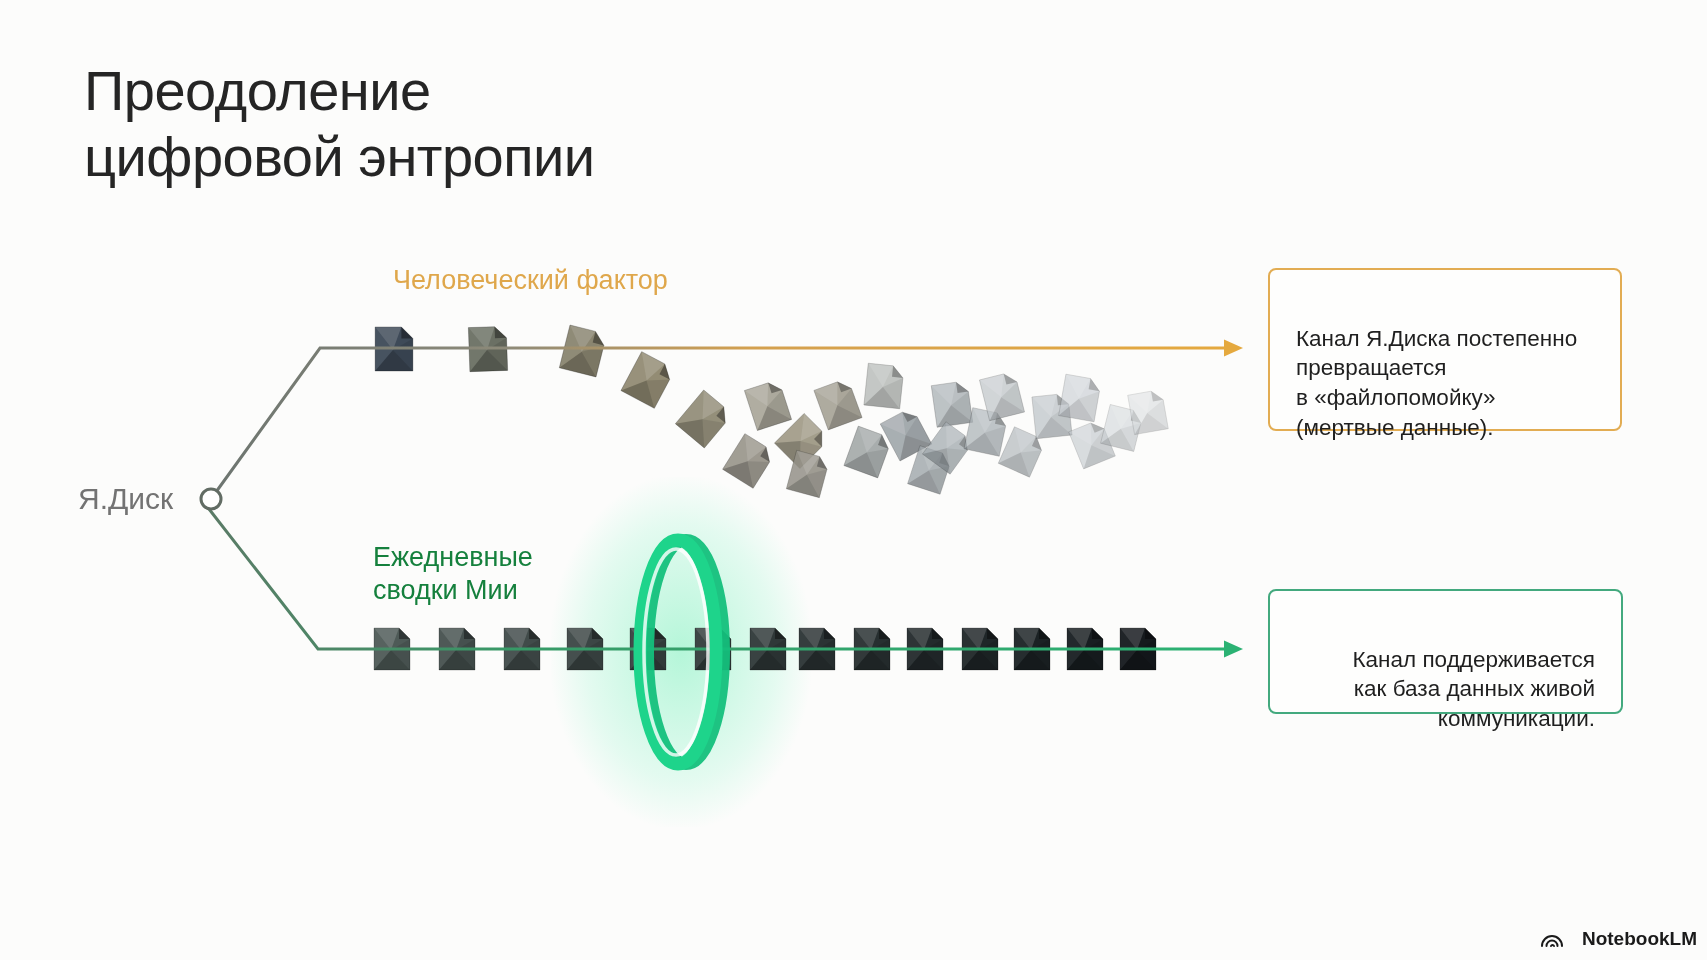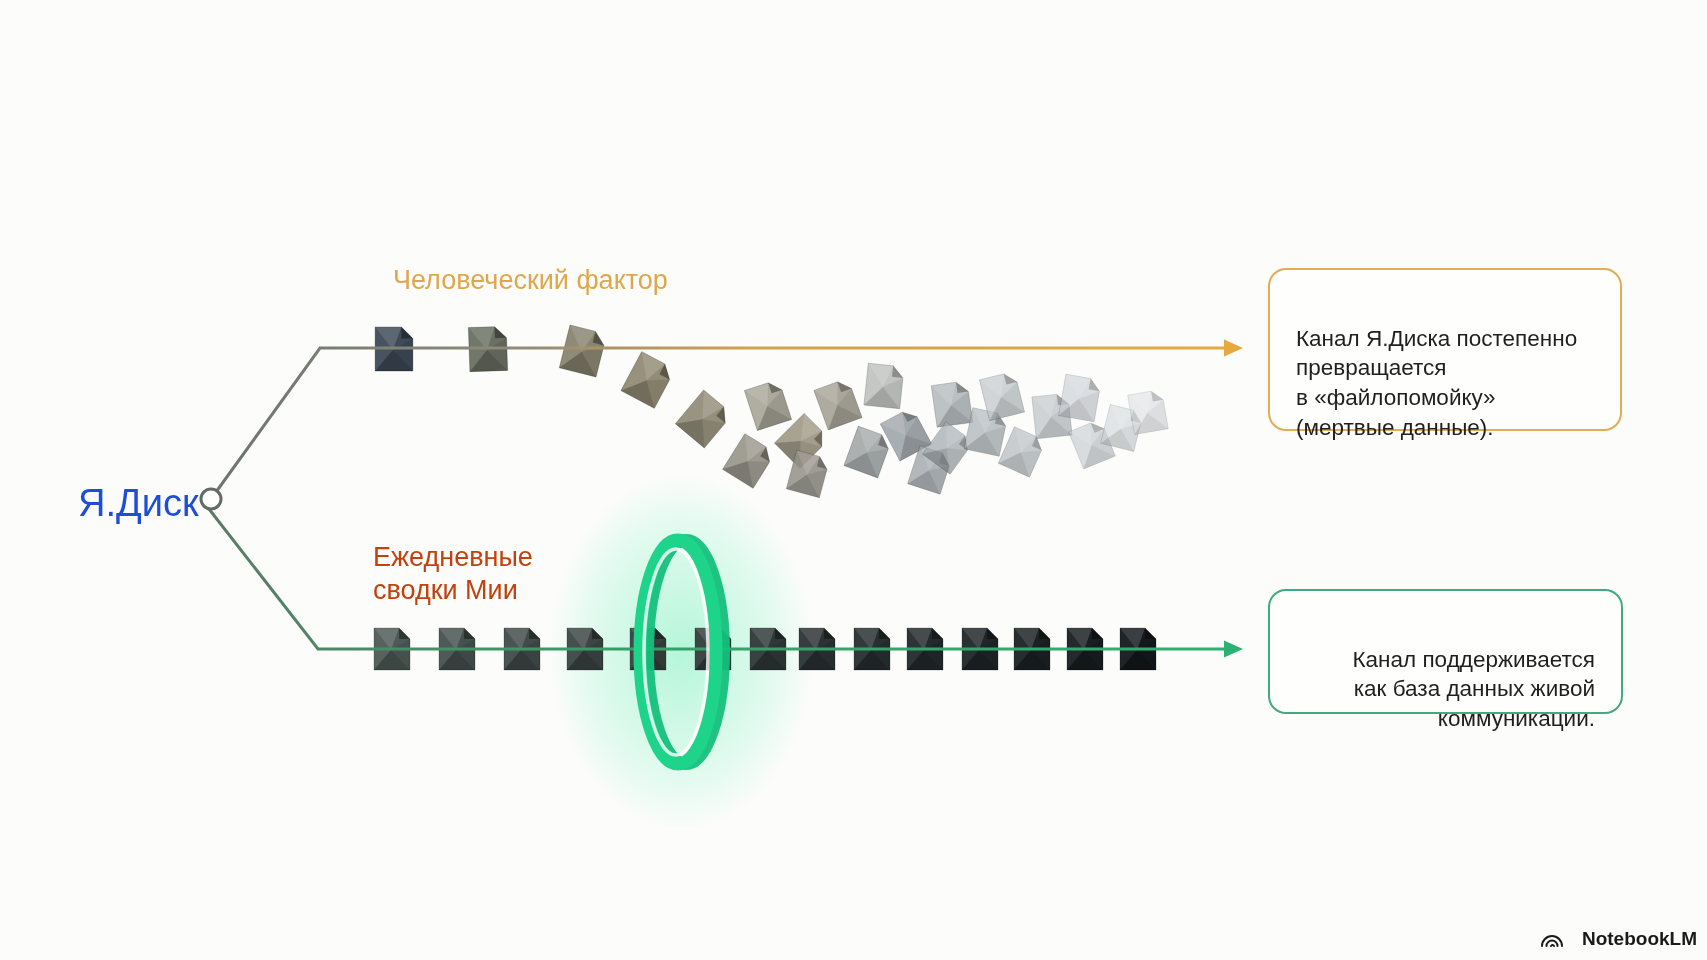--- a/index.html
+++ b/index.html
@@ -6,45 +6,49 @@
   .canvas{
     position:relative;width:1707px;height:960px;overflow:hidden;
     background:#fcfcfb;font-family:"Liberation Sans",sans-serif;color:#1f1f1f;
   }
   .page-title{
     position:absolute;left:84px;top:58px;font-size:56px;line-height:1.17;
     font-weight:300;color:#252525;letter-spacing:-0.5px;
   }
   .branch-label{position:absolute;font-size:27px;font-weight:500;white-space:pre-line;line-height:1.22;}
   .label-top{left:375px;top:264px;color:#dfa74b;margin-left:18px;}
-  .label-bottom{left:373px;top:541px;color:#c2410c;}
-  .source-label{position:absolute;left:78px;top:482px;font-size:38px;font-weight:500;color:#1d4ed8;}
+  .label-bottom{left:373px;top:541px;color:#15803d;}
+  .source-label{position:absolute;left:78px;top:482px;font-size:30px;font-weight:500;color:#737373;}
   svg.layer{position:absolute;left:0;top:0;}
   .callout{
-    position:absolute;box-sizing:border-box;background:#fefefd;border-radius:18px;
+    position:absolute;box-sizing:border-box;background:#fefefd;border-radius:8px;
     padding:24px 26px;font-size:22.5px;line-height:1.32;color:#1f1f1f;
     white-space:pre-line;border:2px solid #ccc;
   }
   .callout-top{left:1268px;top:268px;width:354px;height:163px;}
   .callout-bottom{left:1268px;top:589px;width:355px;height:125px;text-align:right;}
   .ring-glow{
     position:absolute;left:551px;top:477px;width:260px;height:350px;
     background:radial-gradient(ellipse at center, rgba(110,240,183,0.50) 0%, rgba(150,245,205,0.24) 52%, rgba(255,255,255,0) 72%);
     pointer-events:none;
   }
   .brand{
     position:absolute;right:10px;bottom:10px;display:flex;align-items:center;gap:18px;
     font-size:19px;font-weight:700;color:#1a1a1a;
   }
 </style>
 </head>
 <body>
 
 <div class="canvas">
 
+  <div class="page-title">
+    <div>Преодоление</div>
+    <div>цифровой энтропии</div>
+  </div>
 
   <div class="branch-label label-top">Человеческий фактор</div>
   <div class="branch-label label-bottom">Ежедневные
 сводки Мии</div>
 
   <div class="source-label">Я.Диск</div>
 
   <div class="ring-glow"></div>
 
   <svg id="docs-layer" class="layer" width="1707" height="960">

